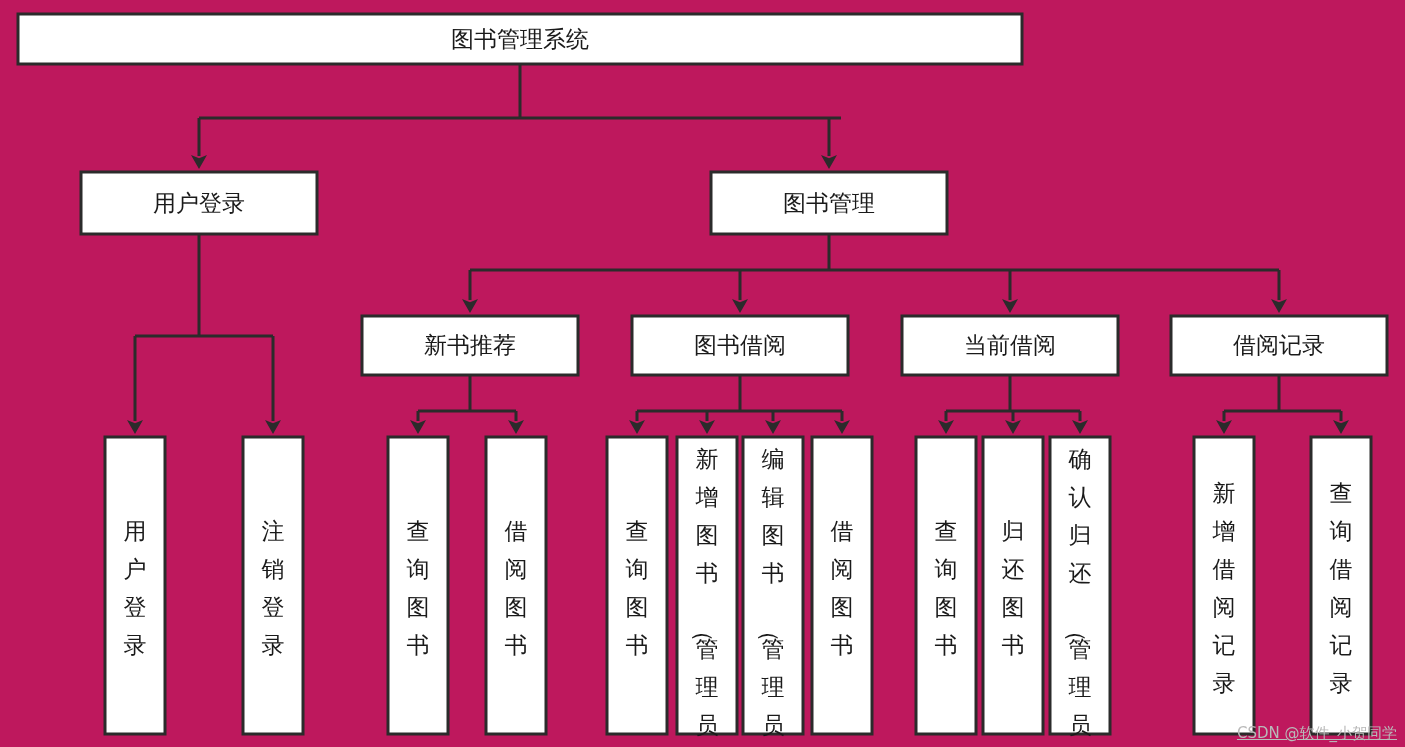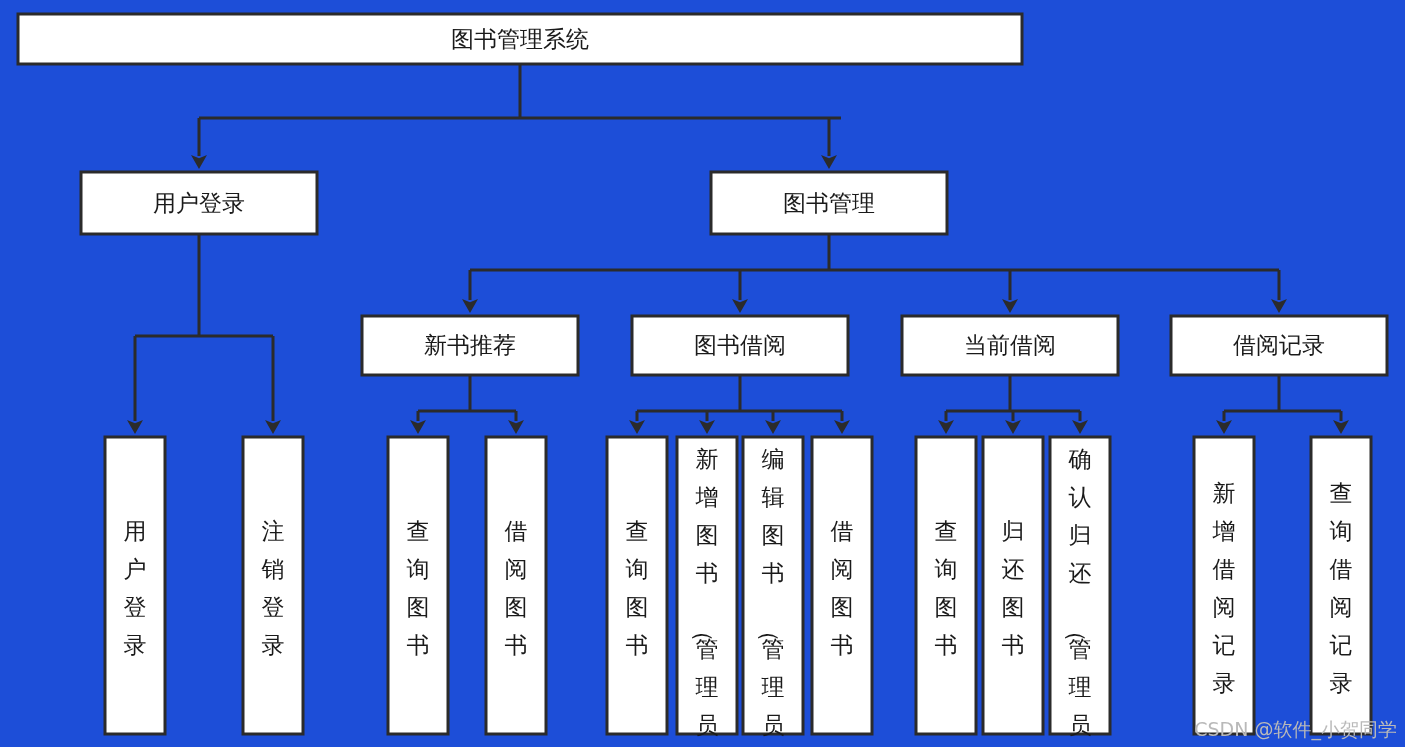--- a/index.html
+++ b/index.html
@@ -4,21 +4,21 @@
 <style>
   html, body {
     margin: 0;
     padding: 0;
     background: #ffffff;
   }
   #page {
     position: relative;
     width: 1405px;
     height: 747px;
-    background: #1d4ed8;
+    background: #be185d;
     overflow: hidden;
     font-family: "DejaVu Sans", "Liberation Sans", sans-serif;
   }
   svg#diagram {
     position: absolute;
     left: 0;
     top: 0;
     width: 1405px;
     height: 747px;
   }
@@ -47,24 +47,25 @@
   }
   .arrow-head {
     fill: #2b2b2b;
     stroke: none;
   }
   .watermark {
     position: absolute;
     right: 8px;
     bottom: 4px;
     font-family: "DejaVu Sans", "Liberation Sans", sans-serif;
-    font-size: 19px;
+    font-size: 15px;
     color: #b9b9b9;
     white-space: nowrap;
     user-select: none;
+    text-decoration: underline;
   }
 </style>
 </head>
 <body>
 
 <div id="page">
 
   <svg id="diagram" viewBox="0 0 1405 747">
     <defs>
       <marker id="arrow" markerWidth="14" markerHeight="16" refX="1" refY="8" orient="auto" markerUnits="userSpaceOnUse">

